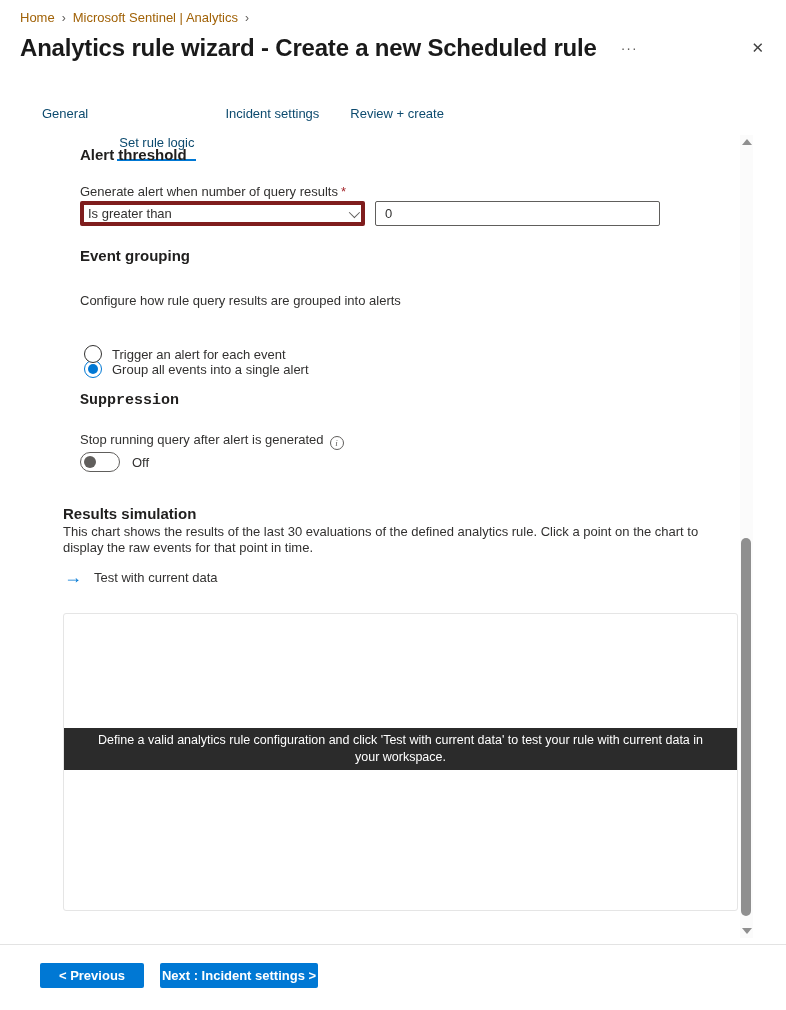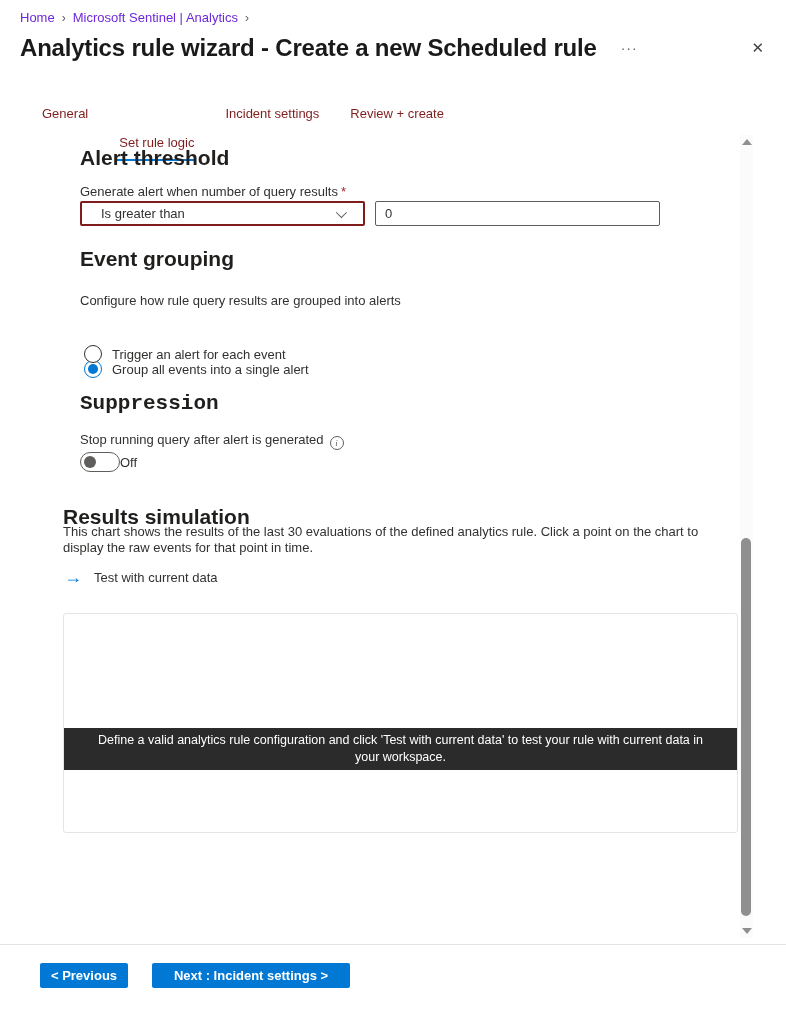--- a/index.html
+++ b/index.html
@@ -6,92 +6,92 @@
   html, body { width: 786px; height: 1010px; background: #ffffff; overflow: hidden; }
   body {
     font-family: "Liberation Sans", sans-serif;
     color: #323130;
     position: relative;
     font-size: 13px;
   }
 
   
   .breadcrumb { position: absolute; top: 10px; left: 20px; font-size: 13px; display: flex; align-items: center; gap: 7px; }
-  .crumb-link { color: #6d28d9; text-decoration: none; cursor: pointer; }
+  .crumb-link { color: #a16207; text-decoration: none; cursor: pointer; }
   .crumb-sep { color: #605e5c; font-size: 12px; }
 
   
   .title-row { position: absolute; top: 34px; left: 20px; right: 18px; display: flex; align-items: center; }
   .page-title { font-size: 24px; font-weight: 600; color: #1a1a1a; letter-spacing: -0.2px; }
   .more-btn { margin-left: 20px; color: #605e5c; font-size: 14px; letter-spacing: 1px; cursor: pointer; line-height: 1; padding: 4px; }
   .close-btn { margin-left: auto; color: #424242; font-size: 15px; cursor: pointer; padding: 4px; }
 
   
   .tabs { position: absolute; top: 103px; left: 40px; display: flex; gap: 27px; font-size: 13px; }
-  .tab { padding: 3px 2px 9px 2px; cursor: pointer; color: #7f1d1d; border-bottom: 2px solid transparent; }
+  .tab { padding: 3px 2px 9px 2px; cursor: pointer; color: #0c4a6e; border-bottom: 2px solid transparent; }
   .tab.active { font-weight: 400; border-bottom: 2px solid #0078d4; margin-top: 29px; }
 
   
-  .section-heading { position: absolute; font-size: 21px; font-weight: 700; color: #201f1e; }
+  .section-heading { position: absolute; font-size: 15px; font-weight: 700; color: #201f1e; }
   .field-label { position: absolute; font-size: 13px; color: #323130; }
   .required { color: #a4262c; margin-left: 3px; }
 
   .controls-row { position: absolute; top: 201px; left: 80px; display: flex; gap: 10px; }
   .dropdown {
-    width: 285px; height: 25px; border: 2px solid #7f1d1d; border-radius: 2px;
+    width: 285px; height: 25px; border: 4px solid #7f1d1d; border-radius: 2px;
     display: flex; align-items: center; justify-content: space-between;
-    padding: 0 19px; background: #fff; cursor: pointer; font-size: 13px;
+    padding: 0 4px; background: #fff; cursor: pointer; font-size: 13px;
   }
   .chevron-down { width: 8px; height: 8px; border-right: 1.5px solid #605e5c; border-bottom: 1.5px solid #605e5c; transform: rotate(45deg) translateY(-2px); }
   .threshold-input {
     width: 285px; height: 25px; border: 1px solid #605e5c; border-radius: 2px;
     padding: 0 9px; font-size: 13px; color: #323130; font-family: "Liberation Sans", sans-serif;
     outline: none; background: #fff;
   }
 
   .radio-row { position: absolute; left: 84px; display: flex; align-items: center; gap: 10px; cursor: pointer; }
   .radio-outer { width: 18px; height: 18px; border-radius: 50%; background: #fff; display: flex; align-items: center; justify-content: center; flex: none; }
   .radio-outer.checked { border: 1px solid #0078d4; }
   .radio-outer.unchecked { border: 1px solid #323130; }
   .radio-dot { width: 10px; height: 10px; border-radius: 50%; background: #0078d4; }
 
   .info-icon { display: inline-flex; align-items: center; justify-content: center; width: 14px; height: 14px;
     border: 1px solid #605e5c; border-radius: 50%; font-size: 9px; color: #605e5c; margin-left: 6px;
     font-family: "Liberation Serif", serif; font-style: italic; vertical-align: -2px; cursor: pointer; }
 
-  .toggle-row { position: absolute; top: 452px; left: 80px; display: flex; align-items: center; }
+  .toggle-row { position: absolute; top: 452px; left: 80px; display: flex; align-items: center; gap: 12px; }
   .toggle { width: 40px; height: 20px; border: 1px solid #605e5c; border-radius: 10px; background: #fff;
     display: flex; align-items: center; padding: 0 3px; cursor: pointer; }
   .toggle-knob { width: 12px; height: 12px; border-radius: 50%; background: #605e5c; }
 
   .results-desc { position: absolute; top: 524px; left: 63px; width: 678px; font-size: 13px; line-height: 16px; color: #323130; }
 
   .test-link { position: absolute; top: 568px; left: 64px; display: flex; align-items: center; gap: 12px; cursor: pointer; }
   .arrow-icon { color: #0078d4; font-size: 18px; line-height: 1; }
   .test-link-label { font-size: 13px; color: #323130; }
 
-  .chart-box { position: absolute; top: 613px; left: 63px; width: 675px; height: 220px;
+  .chart-box { position: absolute; top: 613px; left: 63px; width: 675px; height: 298px;
     background: #fff; border: 1px solid #e5e5e5; border-radius: 3px; }
   .chart-banner { position: absolute; top: 114px; left: 0; right: 0; background: #2b2b2b; color: #ffffff;
     font-size: 12.5px; line-height: 17px; text-align: center; padding: 4px 24px; }
 
   
   .scrollbar { position: absolute; left: 740px; top: 135px; width: 13px; height: 803px; background: #fbfbfb; }
   .scroll-arrow { position: absolute; left: 2px; width: 0; height: 0; border-left: 5px solid transparent; border-right: 5px solid transparent; cursor: pointer; }
   .scroll-arrow.up { top: 4px; border-bottom: 6px solid #8f8f8f; }
   .scroll-arrow.down { bottom: 4px; border-top: 6px solid #8f8f8f; }
   .scroll-thumb { position: absolute; left: 1px; top: 403px; width: 10px; height: 378px; background: #8f8f8f; border-radius: 5px; cursor: pointer; }
 
   .footer-divider { position: absolute; top: 944px; left: 0; width: 786px; height: 1px; background: #e3e3e3; }
 
   .footer-btn { position: absolute; top: 963px; height: 25px; background: #0078d4; color: #fff;
     font-weight: 700; font-size: 13px; border: none; border-radius: 2px; cursor: pointer;
     font-family: "Liberation Sans", sans-serif; }
-  .btn-previous { left: 40px; width: 88px; }
-  .btn-next { left: 152px; width: 198px; }
+  .btn-previous { left: 40px; width: 104px; }
+  .btn-next { left: 160px; width: 158px; }
 </style>
 </head>
 <body>
 
 <nav class="breadcrumb">
   <a class="crumb-link">Home</a>
   <span class="crumb-sep">›</span>
   <a class="crumb-link">Microsoft Sentinel | Analytics</a>
   <span class="crumb-sep">›</span>
 </nav>

